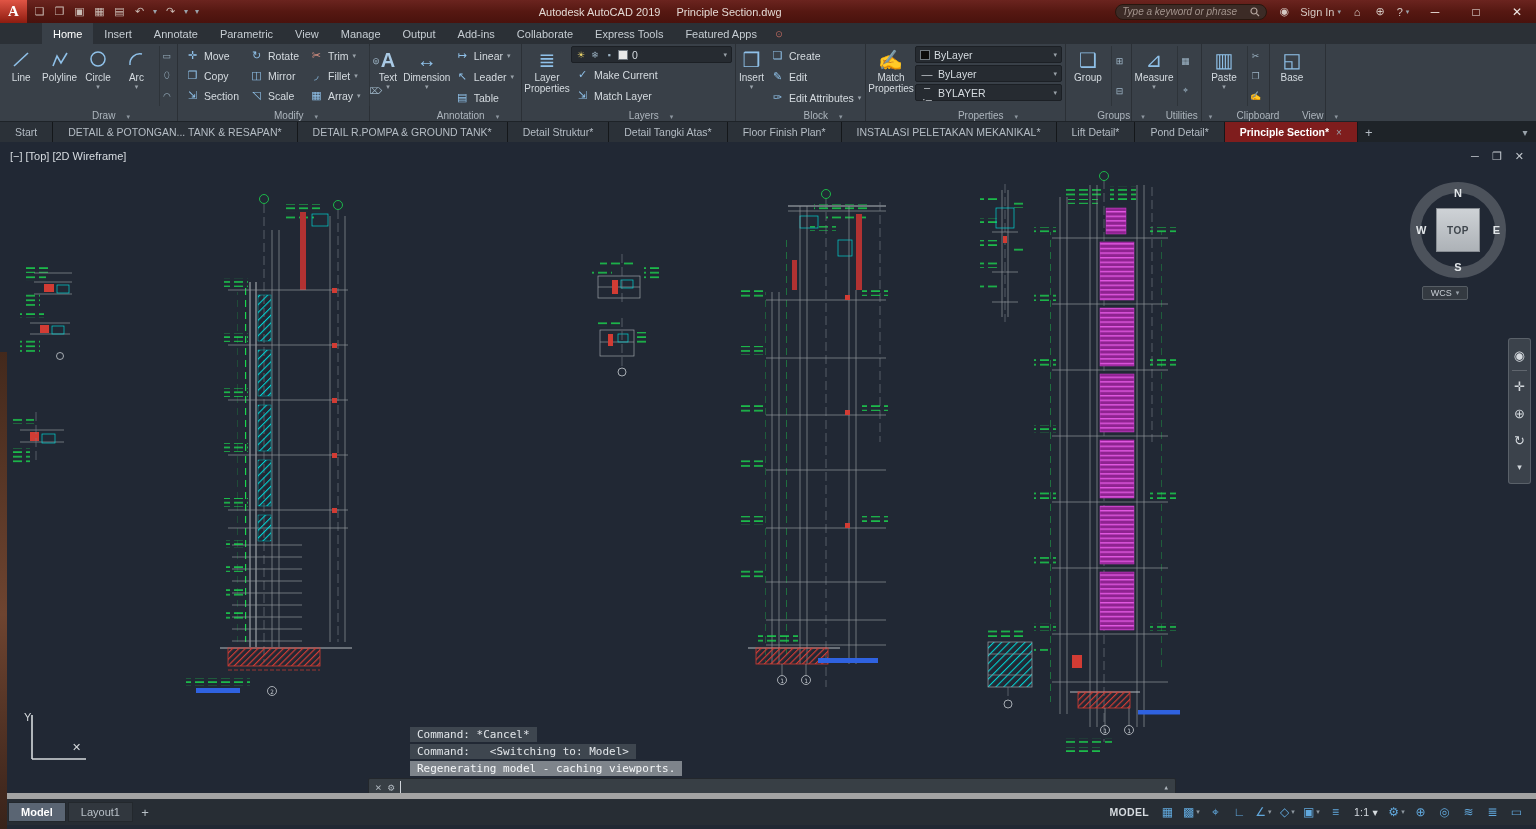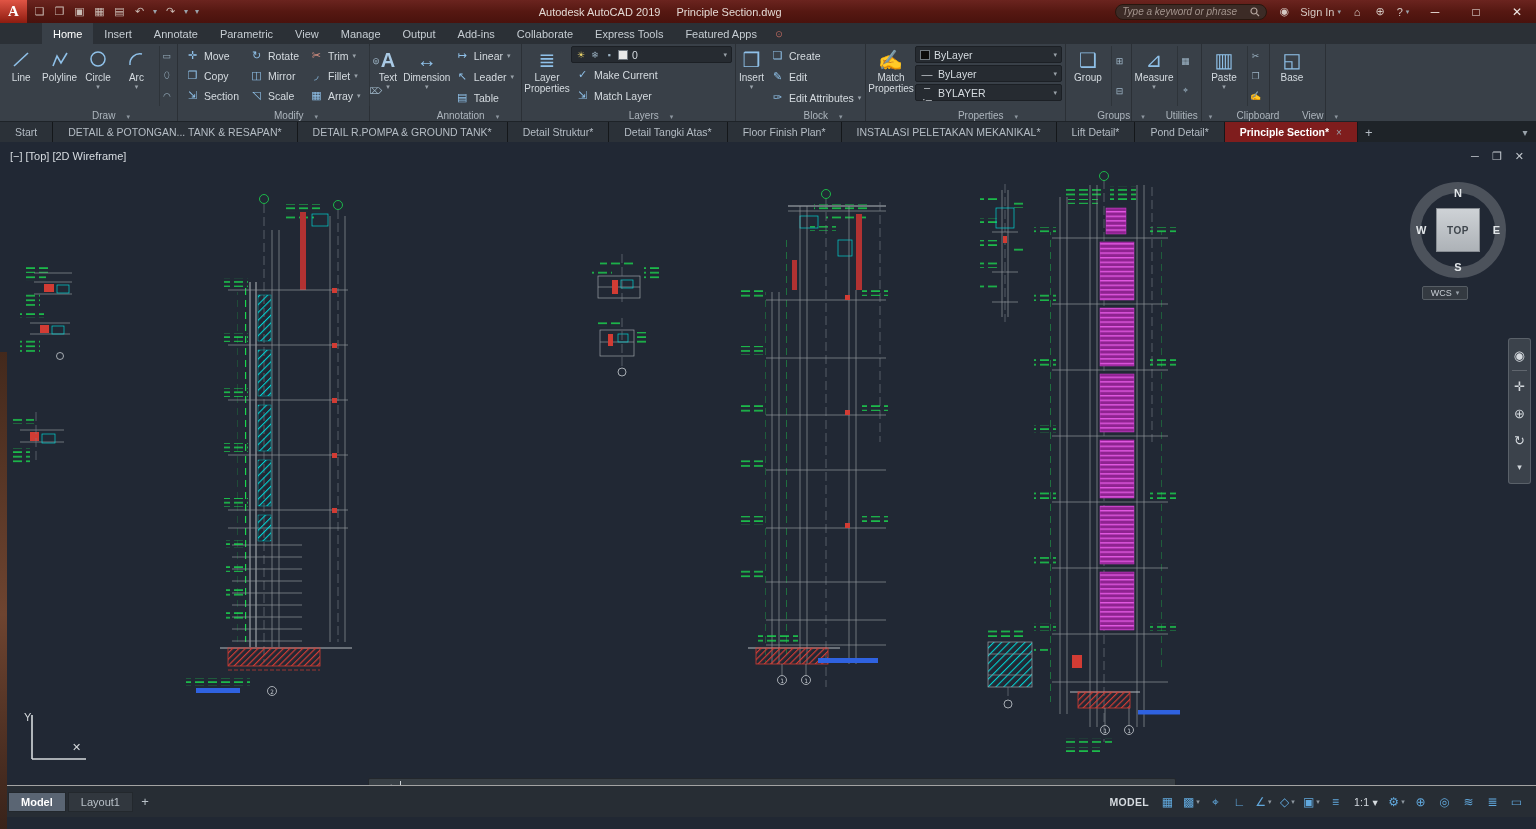--- a/index.html
+++ b/index.html
@@ -95,21 +95,21 @@
 .cmdbar{position:absolute;left:368px;top:636px;width:808px;height:18px;background:rgba(58,64,71,.95);border:1px solid #23272c;border-radius:2px;display:flex;align-items:center;gap:6px;padding:0 6px;font-family:"DejaVu Sans Mono",monospace;}
 .cmdbar .ci{color:#aeb6bd;font-size:11px;cursor:pointer;}
 .caret{width:1px;height:12px;background:#cfd4d9;}
 .cmdph{font-size:11px;font-style:italic;color:#99a1a9;cursor:text;flex:1;}
 .cmdbar .up{margin-left:auto;font-size:9px;color:#aeb6bd;cursor:pointer;}
 
 
 .ucs{position:absolute;left:12px;bottom:26px;}
 
 
-.bottombar{position:absolute;left:0;right:0;bottom:12px;height:32px;background:#272d34;border-top:1px solid #a3a3a3;display:flex;align-items:center;padding:0 8px;}
+.bottombar{position:absolute;left:0;right:0;bottom:4px;height:32px;background:#272d34;border-top:6px solid #a3a3a3;display:flex;align-items:center;padding:0 8px;}
 .ltabs{display:flex;align-items:center;gap:2px;}
 .ltab{height:20px;padding:0 12px;display:flex;align-items:center;font-size:11px;color:#b9c1c8;background:#31373e;border:1px solid #23282d;cursor:pointer;}
 .ltab.active{background:#5a6573;color:#fff;font-weight:bold;}
 .ltab-add{width:20px;height:20px;display:flex;align-items:center;justify-content:center;color:#b9c1c8;font-size:13px;cursor:pointer;}
 .status{margin-left:auto;display:flex;align-items:center;gap:1px;}
 .sicon{min-width:23px;height:22px;display:flex;align-items:center;justify-content:center;gap:2px;color:#61a8dd;font-size:12px;cursor:pointer;border-radius:2px;}
 .sicon .sdd{font-size:7px;color:#8e97a0;}
 .stext{color:#d6dbe0;font-size:10.5px;font-weight:bold;padding:0 6px;letter-spacing:.3px;cursor:pointer;}
 .stext.scale{font-weight:normal;display:flex;align-items:center;gap:3px;}
 
@@ -803,20 +803,25 @@
       <span class="ni" style="font-size:9px;">▾</span>
     </div>
 
     <svg class="ucs" width="84" height="64" viewBox="0 0 84 64">
       <line x1="20" y1="52" x2="20" y2="8" stroke="#d6dadd" stroke-width="1.6"></line>
       <line x1="20" y1="52" x2="74" y2="52" stroke="#d6dadd" stroke-width="1.6"></line>
       <text x="12" y="14" fill="#d6dadd" font-size="11" font-family="Liberation Sans, sans-serif">Y</text>
       <text x="60" y="44" fill="#d6dadd" font-size="11" font-family="Liberation Sans, sans-serif">✕</text>
     </svg>
 
+    <div class="cmdhist">
+      <div class="cline">Command: *Cancel*</div>
+      <div class="cline">Command:   &lt;Switching to: Model&gt;</div>
+      <div class="cline hl">Regenerating model - caching viewports.</div>
+    </div>
 
     <div class="cmdbar">
       <span class="ci">×</span>
       <span class="ci">⚙</span>
       <span class="caret"></span>
       <span class="up">▴</span>
     </div>
 
   </div>
 

